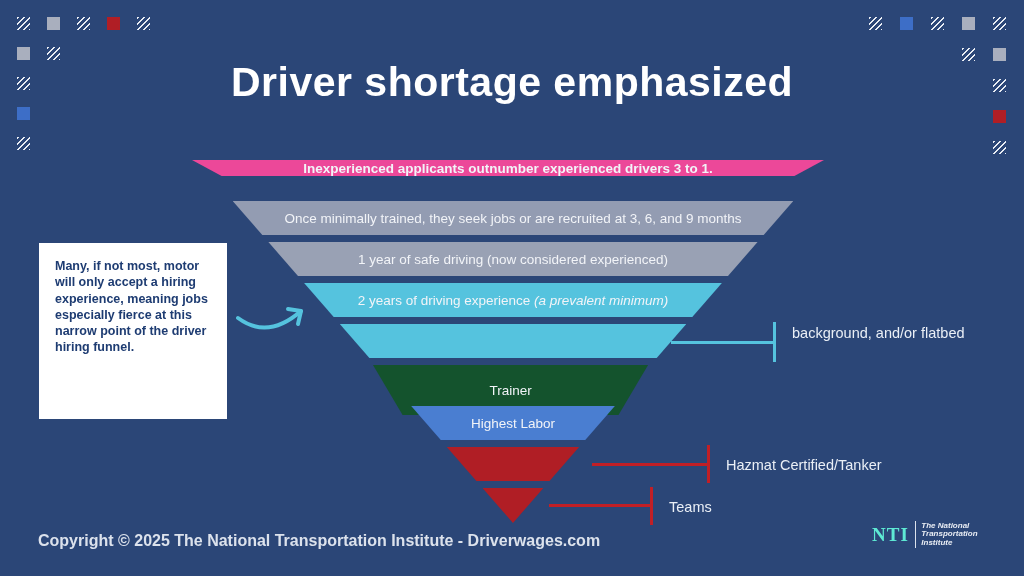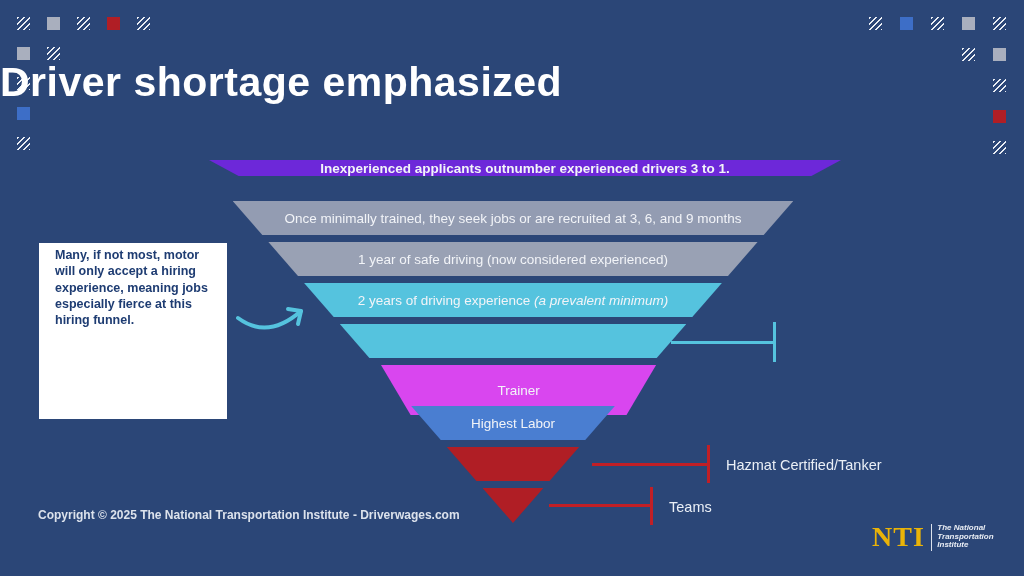--- a/index.html
+++ b/index.html
@@ -16,54 +16,54 @@
   .sq.blue { background:#3D6EC7; }
   .sq.striped {
     background:repeating-linear-gradient(135deg,#E9EDF4 0px,#E9EDF4 1.5px,rgba(0,0,0,0) 1.5px,rgba(0,0,0,0) 4.4px);
   }
   
   .kicker {
     position:absolute; top:39px; left:0; width:100%; text-align:center;
     color:#44A5CB; font-size:17px; font-weight:bold; letter-spacing:3.5px;
   }
   .title {
-    position:absolute; top:60px; left:0; width:100%; text-align:left;
+    position:absolute; top:60px; left:0; width:100%; text-align:center;
     color:#FFFFFF; font-size:41px; font-weight:bold; line-height:44px; letter-spacing:0.5px;
   }
   
   .funnel-layer {
     position:absolute; display:flex; align-items:center; justify-content:center;
   }
   .layer-label {
     color:#F2F4F8; font-size:13.5px; white-space:nowrap;
   }
   .layer-label.bold { font-weight:bold; }
   .layer-label em { font-style:italic; }
   
   .note-box {
     position:absolute; left:39px; top:243px; width:188px; height:176px;
-    background:#FFFFFF; box-sizing:border-box; padding:4px 8px 0 16px;
+    background:#FFFFFF; box-sizing:border-box; padding:15px 8px 0 16px;
   }
   .note-line { color:#1E3C72; font-size:12.5px; font-weight:bold; line-height:16.3px; white-space:nowrap; }
   
   .arrow-svg { position:absolute; left:225px; top:290px; }
   
   .hline, .vbar { position:absolute; }
   .co-cyan { background:#55C3DE; }
   .co-red  { background:#C11F26; }
   .callout-text { position:absolute; color:#EAEFF6; font-size:14.5px; line-height:19px; }
   
   .copyright {
-    position:absolute; left:38px; top:508px;
-    color:#DCE2EC; font-size:12px; font-weight:bold;
+    position:absolute; left:38px; top:532px;
+    color:#DCE2EC; font-size:16px; font-weight:bold;
   }
   .logo { position:absolute; left:872px; top:521px; display:flex; align-items:center; }
   .logo-monogram {
     font-family:"Liberation Serif", serif; font-weight:bold;
-    color:#eab308; font-size:28px; letter-spacing:1px;
+    color:#5eead4; font-size:19px; letter-spacing:1px;
   }
   .logo-divider { width:1.5px; height:27px; background:#DCE2EC; margin:0 5px 0 6px; }
   .logo-name div {
     color:#E9EDF4; font-size:8px; font-weight:bold; font-style:italic; line-height:8.4px;
   }
 </style>
 </head>
 <body>
 
 <div class="canvas">
@@ -91,59 +91,61 @@
       <div class="sq striped" style="left: 993px; top: 79px;"></div>
       <div class="sq red" style="left: 993px; top: 110px;"></div>
       <div class="sq striped" style="left: 993px; top: 141px;"></div>
     </div>
 
   <div class="title">
     <div>Driver shortage emphasized</div>
   </div>
 
   <div>
-      <div class="funnel-layer" style="left: 209px; top: 160px; width: 632px; height: 16px; background: #6d28d9; clip-path: polygon(0px 0px, 100% 0px, calc(100% - 29.6px) 100%, 29.6px 100%);">
+      <div class="funnel-layer" style="left: 192px; top: 160px; width: 632px; height: 16px; background: #ec4899; clip-path: polygon(0px 0px, 100% 0px, calc(100% - 29.6px) 100%, 29.6px 100%);">
         <span class="layer-label bold">Inexperienced applicants outnumber experienced drivers 3 to 1.</span>
       </div>
       <div class="funnel-layer" style="left: 232.7px; top: 201px; width: 560.6px; height: 34px; background: rgb(147, 156, 178); clip-path: polygon(0px 0px, 100% 0px, calc(100% - 29.6px) 100%, 29.6px 100%);">
         <span class="layer-label">Once minimally trained, they seek jobs or are recruited at 3, 6, and 9 months</span>
       </div>
       <div class="funnel-layer" style="left: 268.4px; top: 242px; width: 489.2px; height: 34px; background: rgb(153, 161, 180); clip-path: polygon(0px 0px, 100% 0px, calc(100% - 29.6px) 100%, 29.6px 100%);">
         <span class="layer-label">1 year of safe driving (now considered experienced)</span>
       </div>
       <div class="funnel-layer" style="left: 304.1px; top: 283px; width: 417.8px; height: 34px; background: rgb(85, 195, 222); clip-path: polygon(0px 0px, 100% 0px, calc(100% - 29.6px) 100%, 29.6px 100%);">
         <span class="layer-label">2 years of driving experience <em>(a prevalent minimum)</em></span>
       </div>
       <div class="funnel-layer" style="left: 339.8px; top: 324px; width: 346.5px; height: 34px; background: rgb(85, 195, 222); clip-path: polygon(0px 0px, 100% 0px, calc(100% - 29.6px) 100%, 29.6px 100%);"></div>
-      <div class="funnel-layer" style="left: 381px; top: 365px; width: 275.1px; height: 50px; background: #d946ef; clip-path: polygon(0px 0px, 100% 0px, calc(100% - 29.6px) 100%, 29.6px 100%);">
+      <div class="funnel-layer" style="left: 373px; top: 365px; width: 275.1px; height: 50px; background: #14532d; clip-path: polygon(0px 0px, 100% 0px, calc(100% - 29.6px) 100%, 29.6px 100%);">
         <span class="layer-label">Trainer</span>
       </div>
       <div class="funnel-layer" style="left: 411.2px; top: 406px; width: 203.7px; height: 34px; background: rgb(74, 126, 209); clip-path: polygon(0px 0px, 100% 0px, calc(100% - 29.6px) 100%, 29.6px 100%);">
         <span class="layer-label">Highest Labor</span>
       </div>
       <div class="funnel-layer" style="left: 446.8px; top: 447px; width: 132.3px; height: 34px; background: rgb(176, 30, 37); clip-path: polygon(0px 0px, 100% 0px, calc(100% - 29.6px) 100%, 29.6px 100%);"></div>
       <div class="funnel-layer" style="left: 482.5px; top: 488px; width: 60.9px; height: 35px; background: rgb(176, 30, 37); clip-path: polygon(0px 0px, 100% 0px, 50% 100%);"></div>
     </div>
 
   <div class="note-box">
     <div class="note-line">Many, if not most, motor</div>
     <div class="note-line">will only accept a hiring</div>
     <div class="note-line">experience, meaning jobs</div>
     <div class="note-line">especially fierce at this</div>
+    <div class="note-line">narrow point of the driver</div>
     <div class="note-line">hiring funnel.</div>
   </div>
 
   <svg class="arrow-svg" width="95" height="60" viewBox="0 0 95 60">
     <path d="M 13 28 Q 43 50 76 21" fill="none" stroke="#55C3DE" stroke-width="4" stroke-linecap="round"></path>
     <path d="M 63 19 L 76 21 L 73 34" fill="none" stroke="#55C3DE" stroke-width="4" stroke-linecap="round" stroke-linejoin="round"></path>
   </svg>
 
   <div class="hline co-cyan" style="left:671px; top:341px; width:104px; height:3px;"></div>
   <div class="vbar co-cyan" style="left:773px; top:322px; width:3px; height:40px;"></div>
   <div class="callout-text" style="left:792px; top:324px;">
+    <div>background, and/or flatbed</div>
   </div>
 
   <div class="hline co-red" style="left:592px; top:463px; width:117px; height:3px;"></div>
   <div class="vbar co-red" style="left:707px; top:445px; width:3px; height:38px;"></div>
   <div class="callout-text" style="left:726px; top:456px;">Hazmat Certified/Tanker</div>
 
   <div class="hline co-red" style="left:549px; top:504px; width:104px; height:3px;"></div>
   <div class="vbar co-red" style="left:650px; top:487px; width:3px; height:38px;"></div>
   <div class="callout-text" style="left:669px; top:498px;">Teams</div>
 

